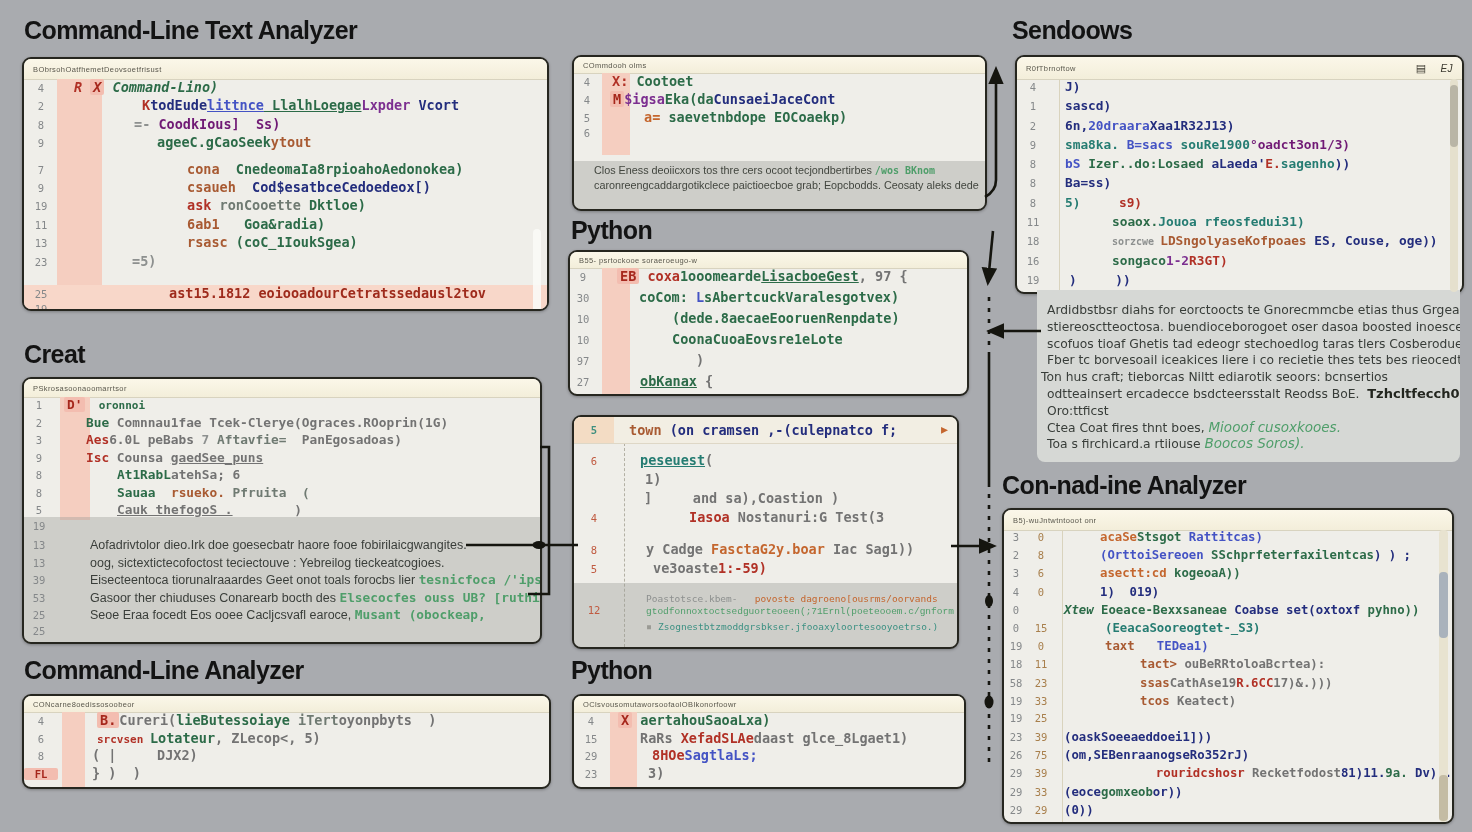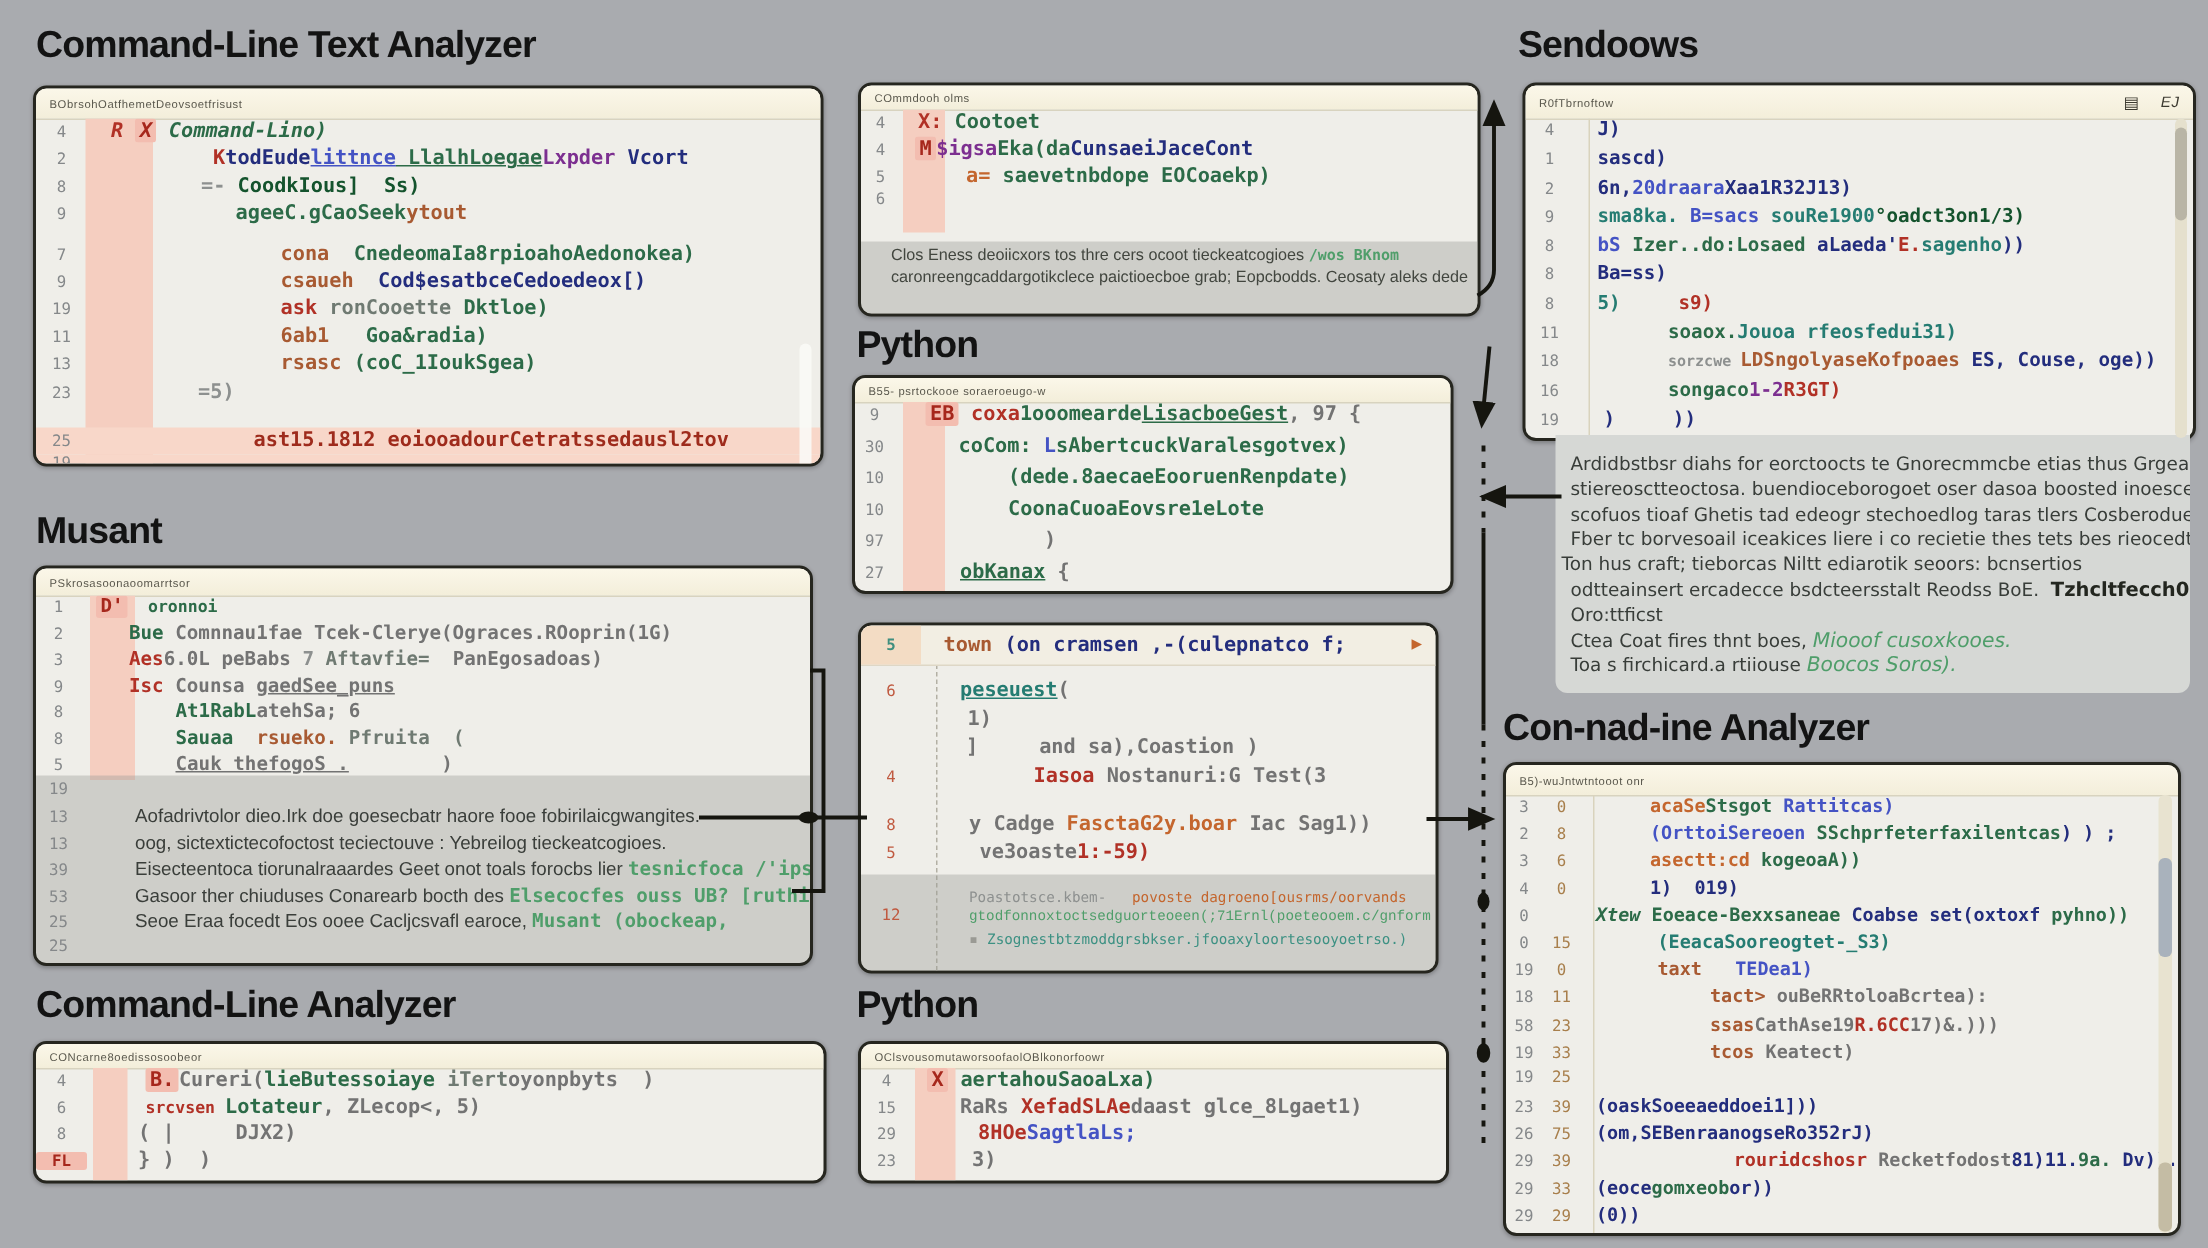--- a/index.html
+++ b/index.html
@@ -18,21 +18,21 @@
   .grayblock{position:absolute;left:0;right:0;background:rgba(152,156,150,.38);z-index:0}
   .vsep{position:absolute;top:0;bottom:0;width:0;border-left:1px solid #d9d3bd;z-index:0}
   .vsep.dashed{border-left-style:dashed;border-left-color:#b3b0a4}
   .sb{position:absolute;border-radius:4px;z-index:3}
   .row{display:flex;align-items:baseline;position:relative;z-index:1}
   .ln{flex:none;text-align:center;font:400 10.5px "DejaVu Sans Mono",monospace;color:#85888a}
   .ln2{flex:none;text-align:center;font:400 10.5px "DejaVu Sans Mono",monospace;color:#a87f4c}
   .code{white-space:pre;font:700 13.5px "DejaVu Sans Mono",monospace;color:#23262b;padding-left:10px;flex:1;overflow:hidden}
   .sg.green{color:#2c6b48}.sg.green2{color:#4f9e6a}.sg.red{color:#b13126}.sg.darkred{color:#9e2b1c}
   .sg.brown{color:#a85a32}.sg.orange{color:#c4662e}.sg.navy{color:#232d7d}.sg.blue{color:#4453c4}
-  .sg.steel{color:#14532d}.sg.purple{color:#7c2f90}.sg.teal{color:#257c72}.sg.teal2{color:#3d9183}
+  .sg.steel{color:#701a75}.sg.purple{color:#7c2f90}.sg.teal{color:#257c72}.sg.teal2{color:#3d9183}
   .sg.dark{color:#737373}.sg.gray{color:#8d908f}.sg.gray2{color:#6f7a72}
   .sg.redbox{color:#a6271c;background:#f3bdb0;padding:0 3px;border-radius:2px}
   .sg.u{text-decoration:underline}.sg.i{font-style:italic}
   .sg.s11{font-size:11px}.sg.s10{font-size:10px}.sg.s9{font-size:9.5px;font-weight:400}
   .sg.ann{font:400 12.5px "Liberation Sans",sans-serif;color:#3a3e3a}
   .sg.ann2{font:400 10.8px "Liberation Sans",sans-serif;color:#42463f}
   .sg.t{font:400 12.3px "DejaVu Sans",sans-serif;color:#383d39}
   .sg.tb{font:700 13px "DejaVu Sans",sans-serif;color:#23261f}
   .sg.graysq{color:#9a9a94;font-size:10px}
   .lnred{color:#a6271c !important;background:#f3bdb0;border-radius:2px;font-weight:700}
@@ -55,21 +55,21 @@
   #noteblock{position:absolute;left:1037px;top:290px;width:423px;height:172px;background:#d6d8d5;
              border-radius:0 0 8px 8px;padding-top:11px;box-sizing:border-box;overflow:hidden}
   #noteblock .row{height:16.8px}
   #noteblock .code{font-family:"DejaVu Sans",sans-serif;font-weight:400;padding-left:15px}
   #arrows{position:absolute;left:0;top:0;z-index:50;pointer-events:none}
 </style>
 </head>
 <body>
 
 <div class="title" style="left:24px;top:16px">Command-Line Text Analyzer</div>
-<div class="title" style="left:24px;top:340px">Musant</div>
+<div class="title" style="left:24px;top:340px">Creat</div>
 <div class="title" style="left:24px;top:656px">Command-Line Analyzer</div>
 <div class="title" style="left:571px;top:216px">Python</div>
 <div class="title" style="left:571px;top:656px">Python</div>
 <div class="title" style="left:1012px;top:16px">Sendoows</div>
 <div class="title" style="left:1002px;top:471px">Con-nad-ine Analyzer</div>
 
 <div class="panel" id="p1" style="left:22px;top:57px;width:523px;height:250px">
   <div class="phead" style="height:20px">
     <span>BObrsohOatfhemetDeovsoetfrisust</span>
   </div>
@@ -234,21 +234,21 @@
         <span class="code" style="padding-left: 10px;"><span class="sg redbox">M</span><span class="sg purple">$igsa</span><span class="sg green">Eka(da</span><span class="sg navy">CunsaeiJaceCont</span></span>
       </div>
       <div class="row ">
         <span class="ln ">5</span>
         <span class="code" style="padding-left: 44px;"><span class="sg orange">a= </span><span class="sg green">saevetnbdope EOCoaekp)</span></span>
       </div>
       <div class="row ">
         <span class="ln ">6</span>
       </div>
       <div class="row tiny2" style="margin-top: 16px;">
-        <span class="code" style="padding-left: 20px;"><span class="sg ann2">Clos Eness deoiicxors tos thre cers ocoot tieckeatcogioes </span><span class="sg green2 s10">/wos BKnom</span></span>
+        <span class="code" style="padding-left: 20px;"><span class="sg ann2">Clos Eness deoiicxors tos thre cers ocoot tecjondbertirbes </span><span class="sg green2 s10">/wos BKnom</span></span>
       </div>
       <div class="row tiny2">
         <span class="code" style="padding-left: 20px;"><span class="sg ann2 i">caronreengcaddargotikclece paictioecboe grab; Eopcbodds. Ceosaty aleks dede</span></span>
       </div>
     </div>
 </div>
 
 <div class="panel" id="p5" style="left:568px;top:250px;width:397px;height:142px">
   <div class="phead" style="height:16px">
     <span>B55- psrtockooe soraeroeugo-w</span>

